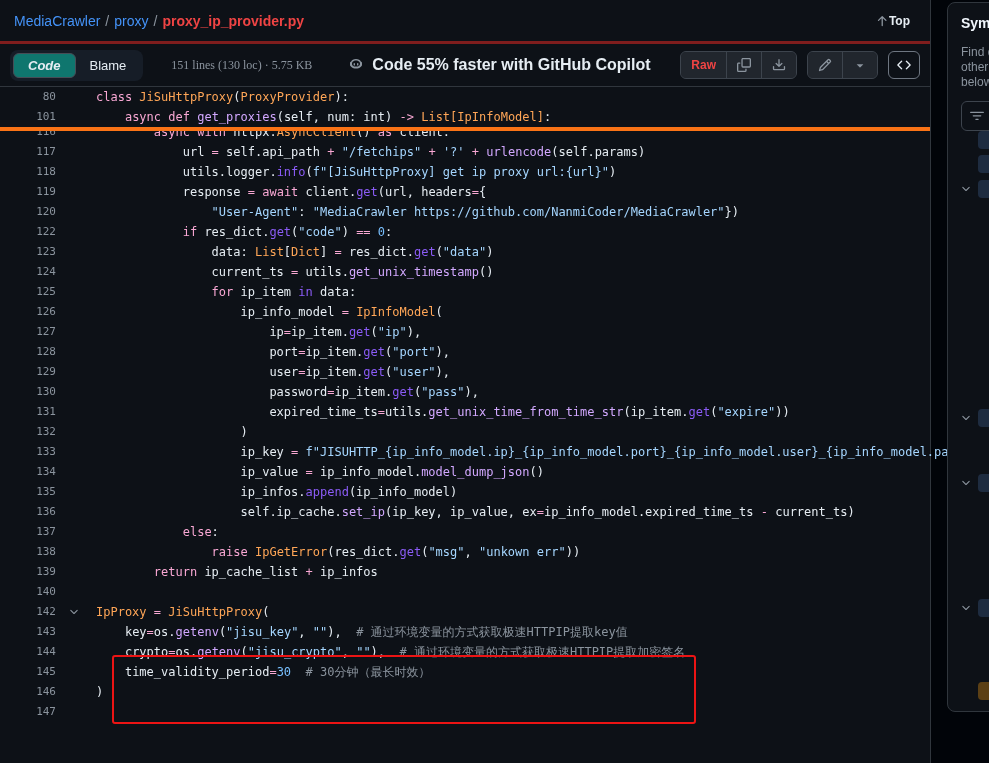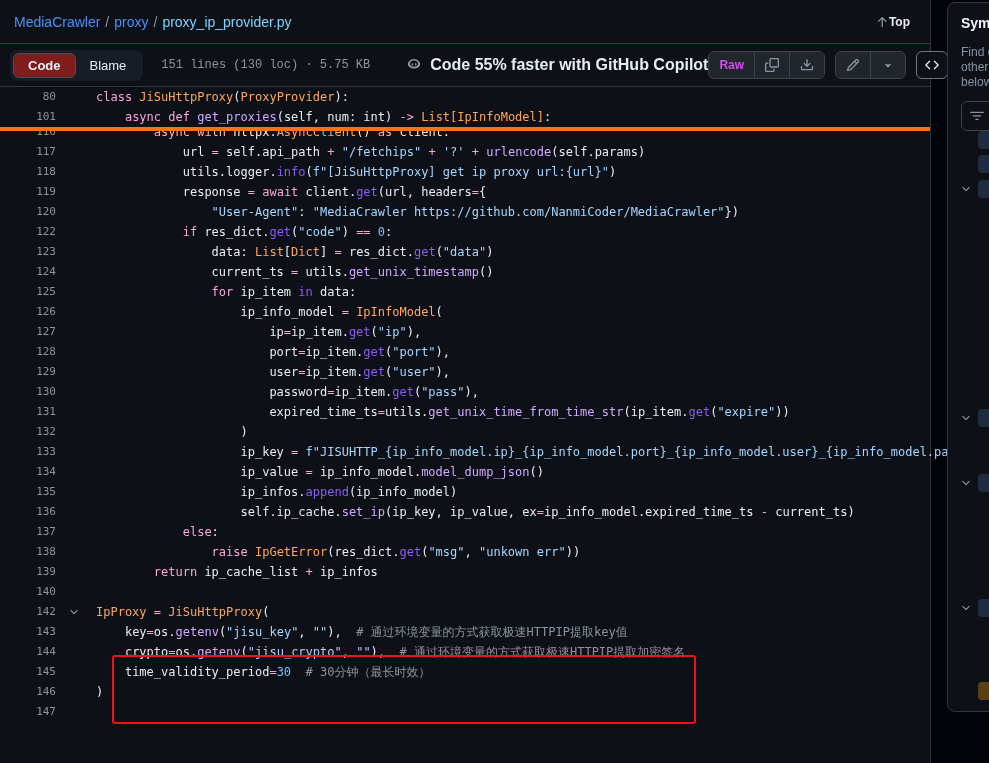--- a/index.html
+++ b/index.html
@@ -8,43 +8,43 @@
     position:relative; width:989px; height:763px; overflow:hidden;
     background:#010409; font-family:"Liberation Sans", sans-serif; color:#e6edf3;
   }
   
   .main-panel {
     position:absolute; left:0; top:0; width:931px; height:763px;
     background:#0d1117; border-right:1px solid #30363d;
   }
   
   .hdr1 { height:44px; display:flex; align-items:center; justify-content:space-between;
-          padding:0 14px; border-bottom:1px solid #7f1d1d; }
+          padding:0 14px; border-bottom:3px solid #7f1d1d; }
   .breadcrumb { font-size:14px; display:flex; align-items:center; gap:5px; white-space:nowrap; }
   .bc-link { color:#4493f8; text-decoration:none; cursor:pointer; }
   .bc-sep { color:#8b949e; }
-  .bc-file { color:#7dd3fc; font-weight:400; }
+  .bc-file { color:#ef4444; font-weight:700; }
   .top-btn { display:flex; align-items:center; font-size:12px; font-weight:600;
              color:#e6edf3; cursor:pointer; padding:4px 6px; border-radius:6px; }
   .top-btn svg { fill:#8b949e; }
   
   .hdr2 { height:43px; display:flex; align-items:center; padding:0 10px;
           border-bottom:1px solid #30363d; }
   .seg { display:flex; align-items:center; background:#161d27; border-radius:8px; padding:3px; }
   .seg-btn { font-size:13px; padding:4px 14px; border-radius:6px; color:#e6edf3; cursor:pointer; }
-  .seg-btn.sel { background:#7f1d1d; border:1px solid #464d56; font-weight:600; }
-  .file-info { margin-left:18px; font-family:Liberation Mono, monospace; font-size:12px; color:#8b949e; white-space:nowrap; }
+  .seg-btn.sel { background:#0f766e; border:1px solid #464d56; font-weight:600;font-style:italic; }
+  .file-info { margin-left:28px; font-family:Liberation Serif, serif; font-size:12px; color:#8b949e; white-space:nowrap; }
   .copilot { margin-left:36px; display:flex; align-items:center; gap:8px; font-size:16px;
              font-weight:700; color:#e6edf3; cursor:pointer; white-space:nowrap; }
   .copilot svg { flex:none; }
   .hdr2-right { margin-left:auto; display:flex; align-items:center; gap:10px; }
   .btn-group { display:flex; align-items:stretch; height:28px; border:1px solid #3d444d;
                border-radius:6px; overflow:hidden; background:#21262d; }
   .gbtn { display:flex; align-items:center; justify-content:center; padding:0 10px;
-          font-size:12px; font-weight:600; color:#d946ef; cursor:pointer; background:#21262d; }
+          font-size:12px; font-weight:600; color:#ef4444; cursor:pointer; background:#21262d; }
   .gbtn + .gbtn { border-left:1px solid #3d444d; }
   .gbtn svg { fill:#8b949e; }
   .sym-toggle { width:32px; height:28px; display:flex; align-items:center; justify-content:center;
                 background:#0d1117; border:1px solid #6e7681; border-radius:6px; cursor:pointer; }
   .sym-toggle svg { fill:#e6edf3; }
   
   .code-wrap { position:relative; }
   .sticky-block { border-bottom:4px solid #f97316; }
   .clip-row { height:11px; overflow:hidden; }
   .clip-row .row { margin-top:-9px; }

